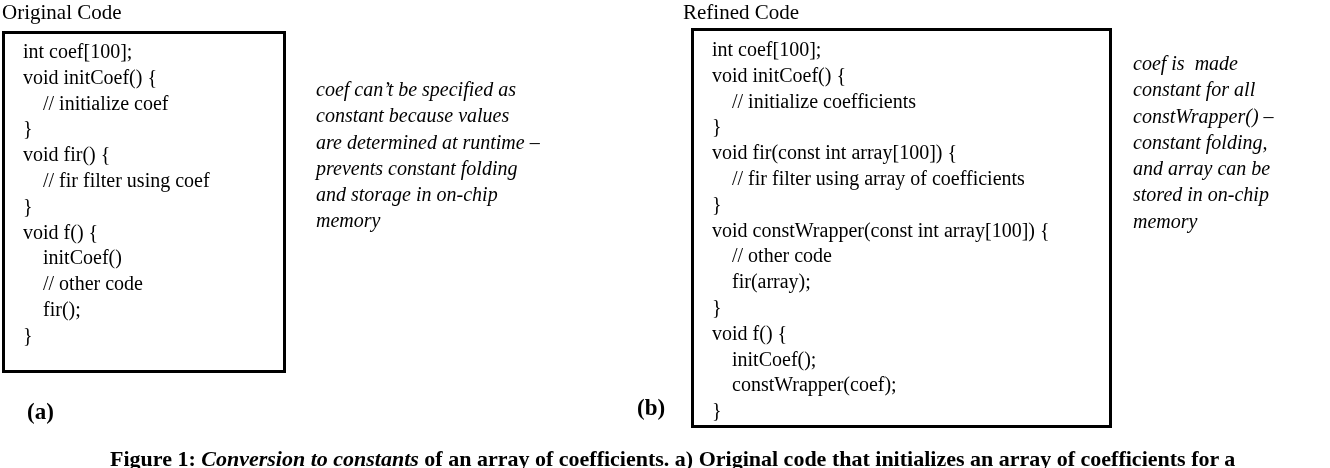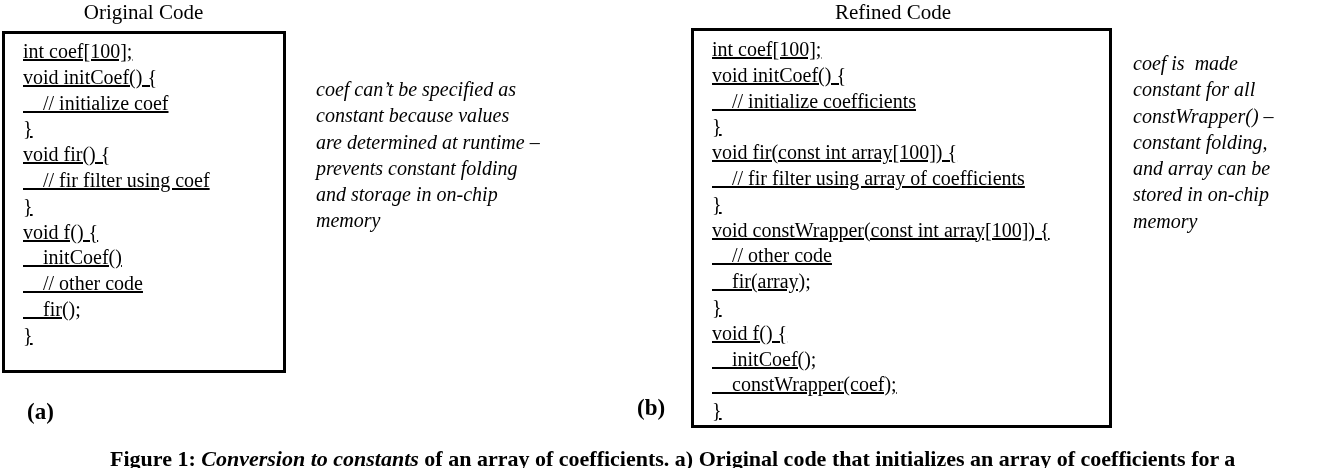--- a/index.html
+++ b/index.html
@@ -8,39 +8,37 @@
     width: 1330px;
     height: 468px;
     background: #ffffff;
     color: #000000;
     font-family: "Liberation Serif", "DejaVu Serif", serif;
     overflow: hidden;
   }
   .panel-title {
     position: absolute;
     top: 0;
-    text-align: center;
     font-size: 21px;
     line-height: 24px;
   }
   .panel-title.left { left: 2px; width: 283px; }
   .panel-title.right { left: 683px; width: 420px; }
   .code-box {
     position: absolute;
     border: 3px solid #000000;
     box-sizing: border-box;
     background: #ffffff;
   }
   .code-box.left { left: 2px; top: 31px; width: 284px; height: 342px; padding: 5px 4px 0 18px; }
   .code-box.right { left: 691px; top: 28px; width: 421px; height: 400px; padding: 6px 4px 0 18px; }
   .code-box .code-line {
     font-size: 20px;
     line-height: 25.8px;
     white-space: pre;
-    text-decoration: underline;
   }
   .annotation {
     position: absolute;
     font-style: italic;
     font-size: 20px;
   }
   .annotation.mid { left: 316px; top: 76px; }
   .annotation.rightside { left: 1133px; top: 50px; }
   .annotation .annotation-line {
     line-height: 26.3px;

